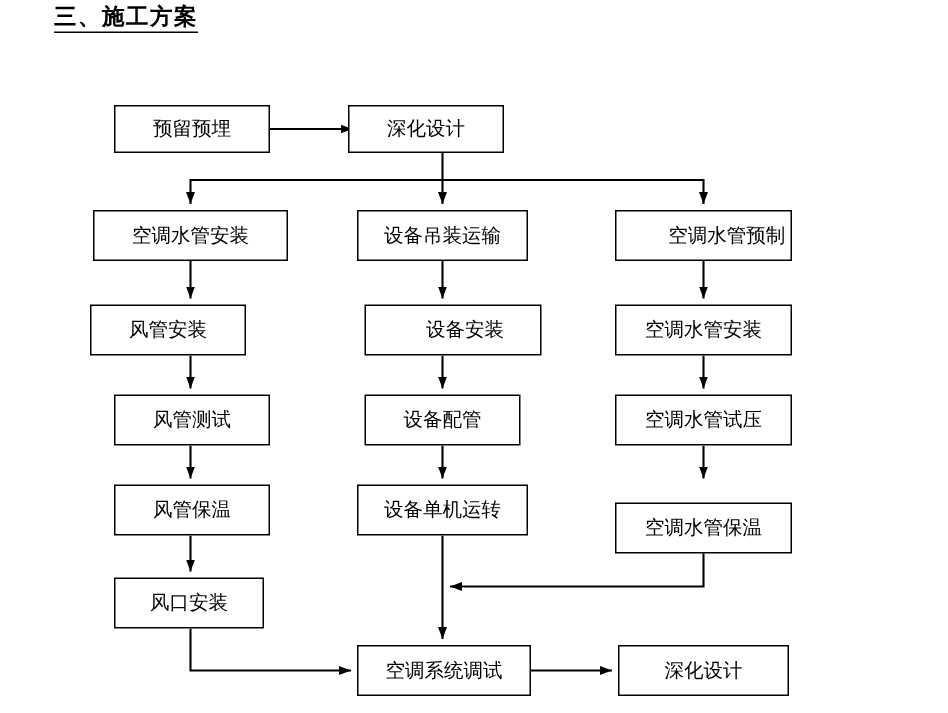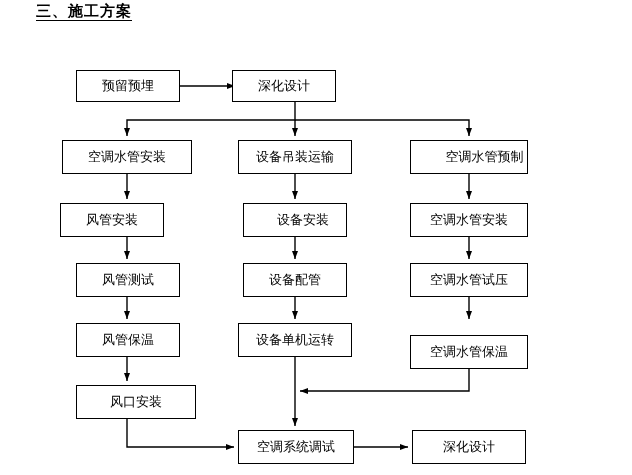--- a/index.html
+++ b/index.html
@@ -124,21 +124,21 @@
     <div class="node" style="left:238px;top:140px;width:114px;height:34px;">
         <span>设备吊装运输</span>
       </div>
     <div class="node" style="left:410px;top:140px;width:118px;height:34px;padding-left:31px;">
         <span>空调水管预制</span>
       </div>
 
     <div class="node" style="left:60px;top:203px;width:104px;height:34px;">
         <span>风管安装</span>
       </div>
-    <div class="node" style="left:243px;top:203px;width:104px;height:34px;padding-left:16px;">
+    <div class="node" style="left:243px;top:203px;width:118px;height:34px;padding-left:16px;">
         <span>设备安装</span>
       </div>
     <div class="node" style="left:410px;top:203px;width:118px;height:34px;">
         <span>空调水管安装</span>
       </div>
 
     <div class="node" style="left:76px;top:263px;width:104px;height:34px;">
         <span>风管测试</span>
       </div>
     <div class="node" style="left:243px;top:263px;width:104px;height:34px;">
@@ -151,21 +151,21 @@
     <div class="node" style="left:76px;top:323px;width:104px;height:34px;">
         <span>风管保温</span>
       </div>
     <div class="node" style="left:238px;top:323px;width:114px;height:34px;">
         <span>设备单机运转</span>
       </div>
     <div class="node" style="left:410px;top:335px;width:118px;height:34px;">
         <span>空调水管保温</span>
       </div>
 
-    <div class="node" style="left:76px;top:385px;width:120px;height:34px;">
+    <div class="node" style="left:76px;top:385px;width:100px;height:34px;">
         <span>风口安装</span>
       </div>
 
     <div class="node" style="left:238px;top:430px;width:116px;height:34px;">
         <span>空调系统调试</span>
       </div>
     <div class="node" style="left:412px;top:430px;width:114px;height:34px;">
         <span>深化设计</span>
       </div>
 

